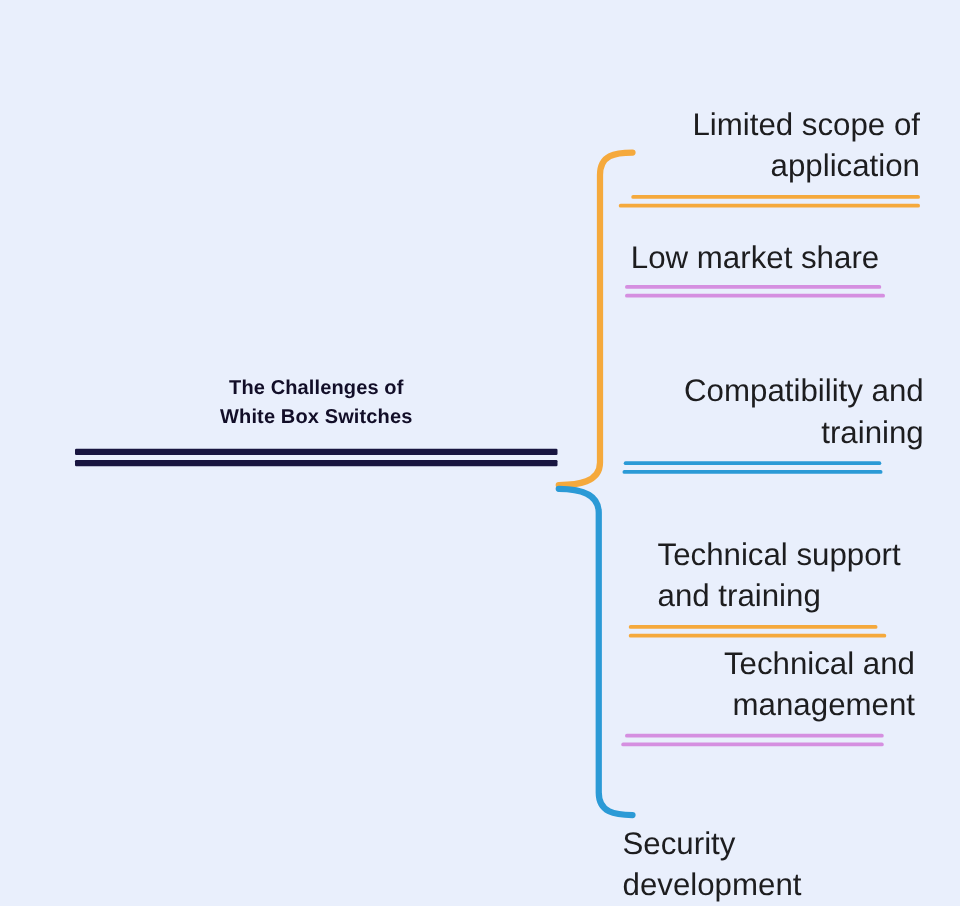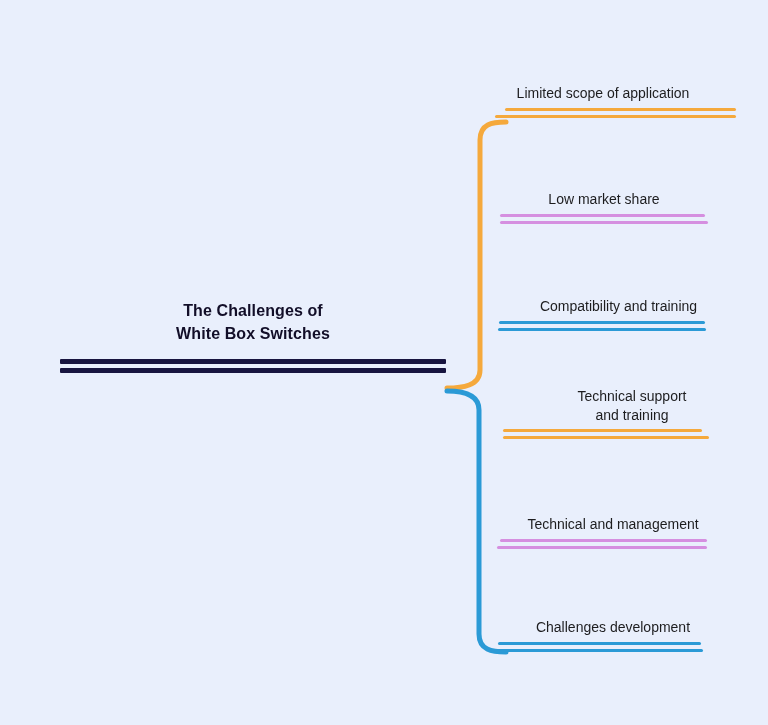--- a/index.html
+++ b/index.html
@@ -54,40 +54,39 @@
   }
   .root-rule + .root-rule {
     margin-top: 4px;
   }
 
   
   .branch {
     position: absolute;
   }
   .branch-label {
-    font-size: 14px;
+    font-size: 25px;
     color: #1d1d1f;
     line-height: 1.33;
     white-space: pre-line;
-    text-align: center;
   }
   .branch-rules {
     margin-top: 5px;
   }
   .rule {
     height: 3px;
     border-radius: 1.5px;
   }
   .rule.upper {
     margin-bottom: 4px;
   }
 
   .align-right  { text-align: right; }
   .align-center { text-align: center; }
-  .align-left   { text-align: left; }
+  .align-left   { text-align: left; margin-top: 41px; }
 </style>
 </head>
 <body>
 
 <div id="canvas">
 
   <svg id="connectors" viewBox="0 0 768 725" width="768" height="725" xmlns="http://www.w3.org/2000/svg">
 
     <path d="M 447 388
              C 462 388, 480 386, 480 370
@@ -144,20 +143,20 @@
 
   <div class="branch align-right" style="left:494px; top:515px; width:238px;">
     <div class="branch-label">Technical and management</div>
     <div class="branch-rules">
       <div class="rule upper" style="background:#d58fe0; width:207px; margin-left:6px;"></div>
       <div class="rule lower" style="background:#d58fe0; width:210px; margin-left:3px;"></div>
     </div>
   </div>
 
   <div class="branch align-left" style="left:498px; top:618px; width:230px;">
-    <div class="branch-label">Challenges development</div>
+    <div class="branch-label">Security development</div>
     <div class="branch-rules">
       <div class="rule upper" style="background:#2b9ad6; width:203px; margin-left:0px;"></div>
       <div class="rule lower" style="background:#2b9ad6; width:212px; margin-left:-7px;"></div>
     </div>
   </div>
 
 </div>
 
 </body></html>

